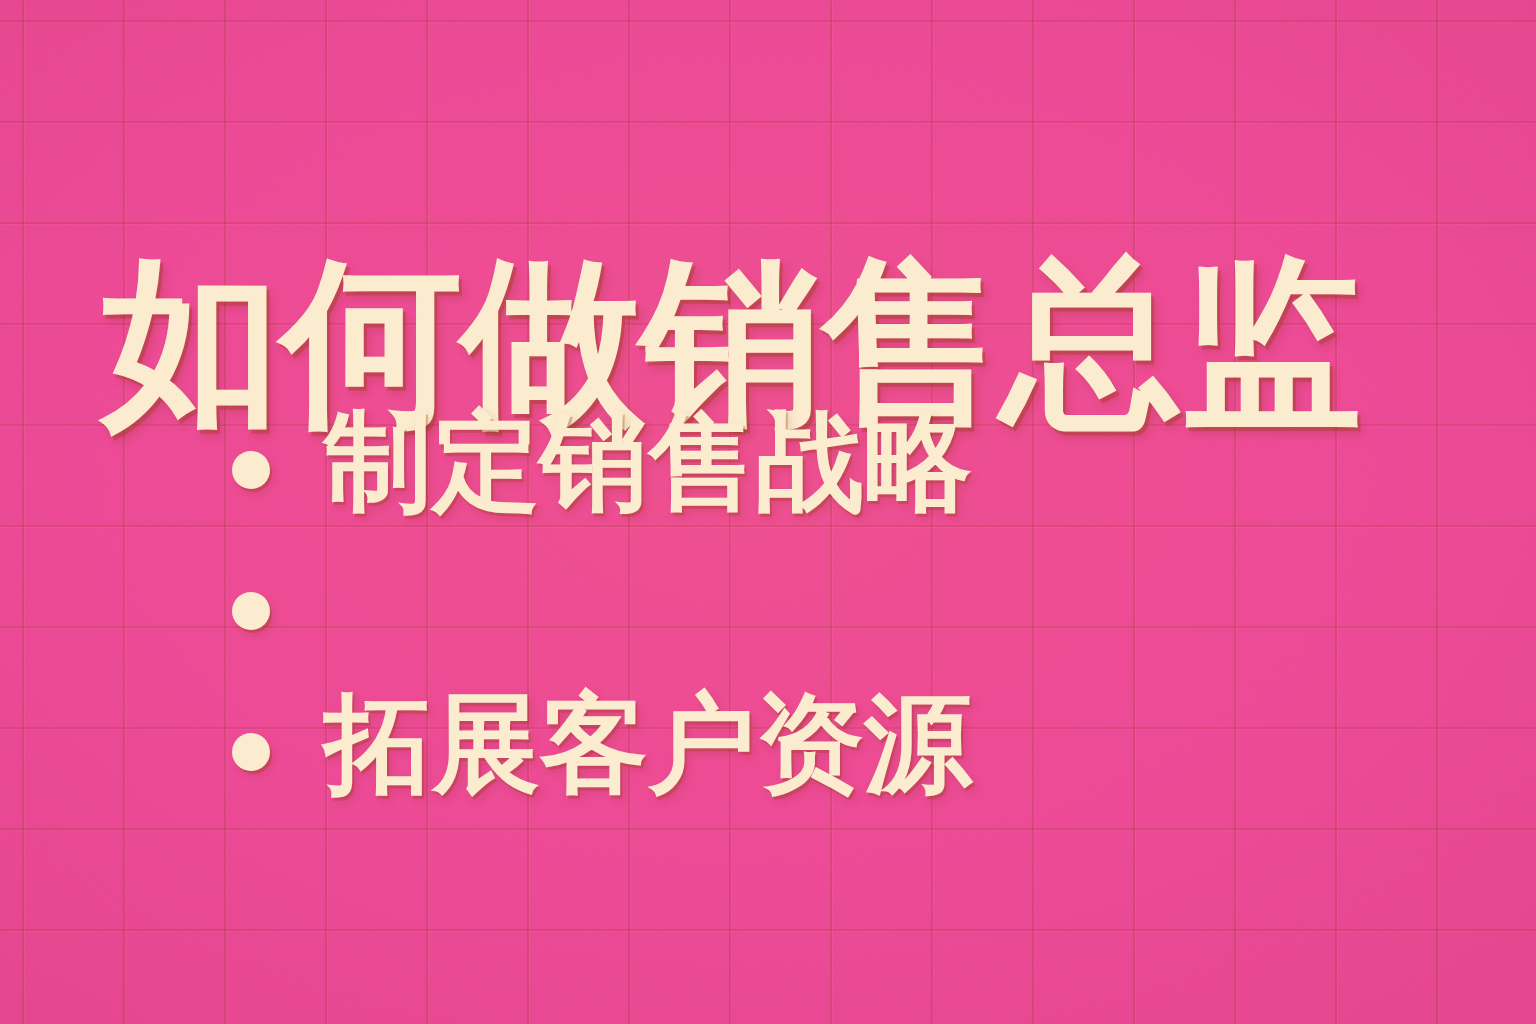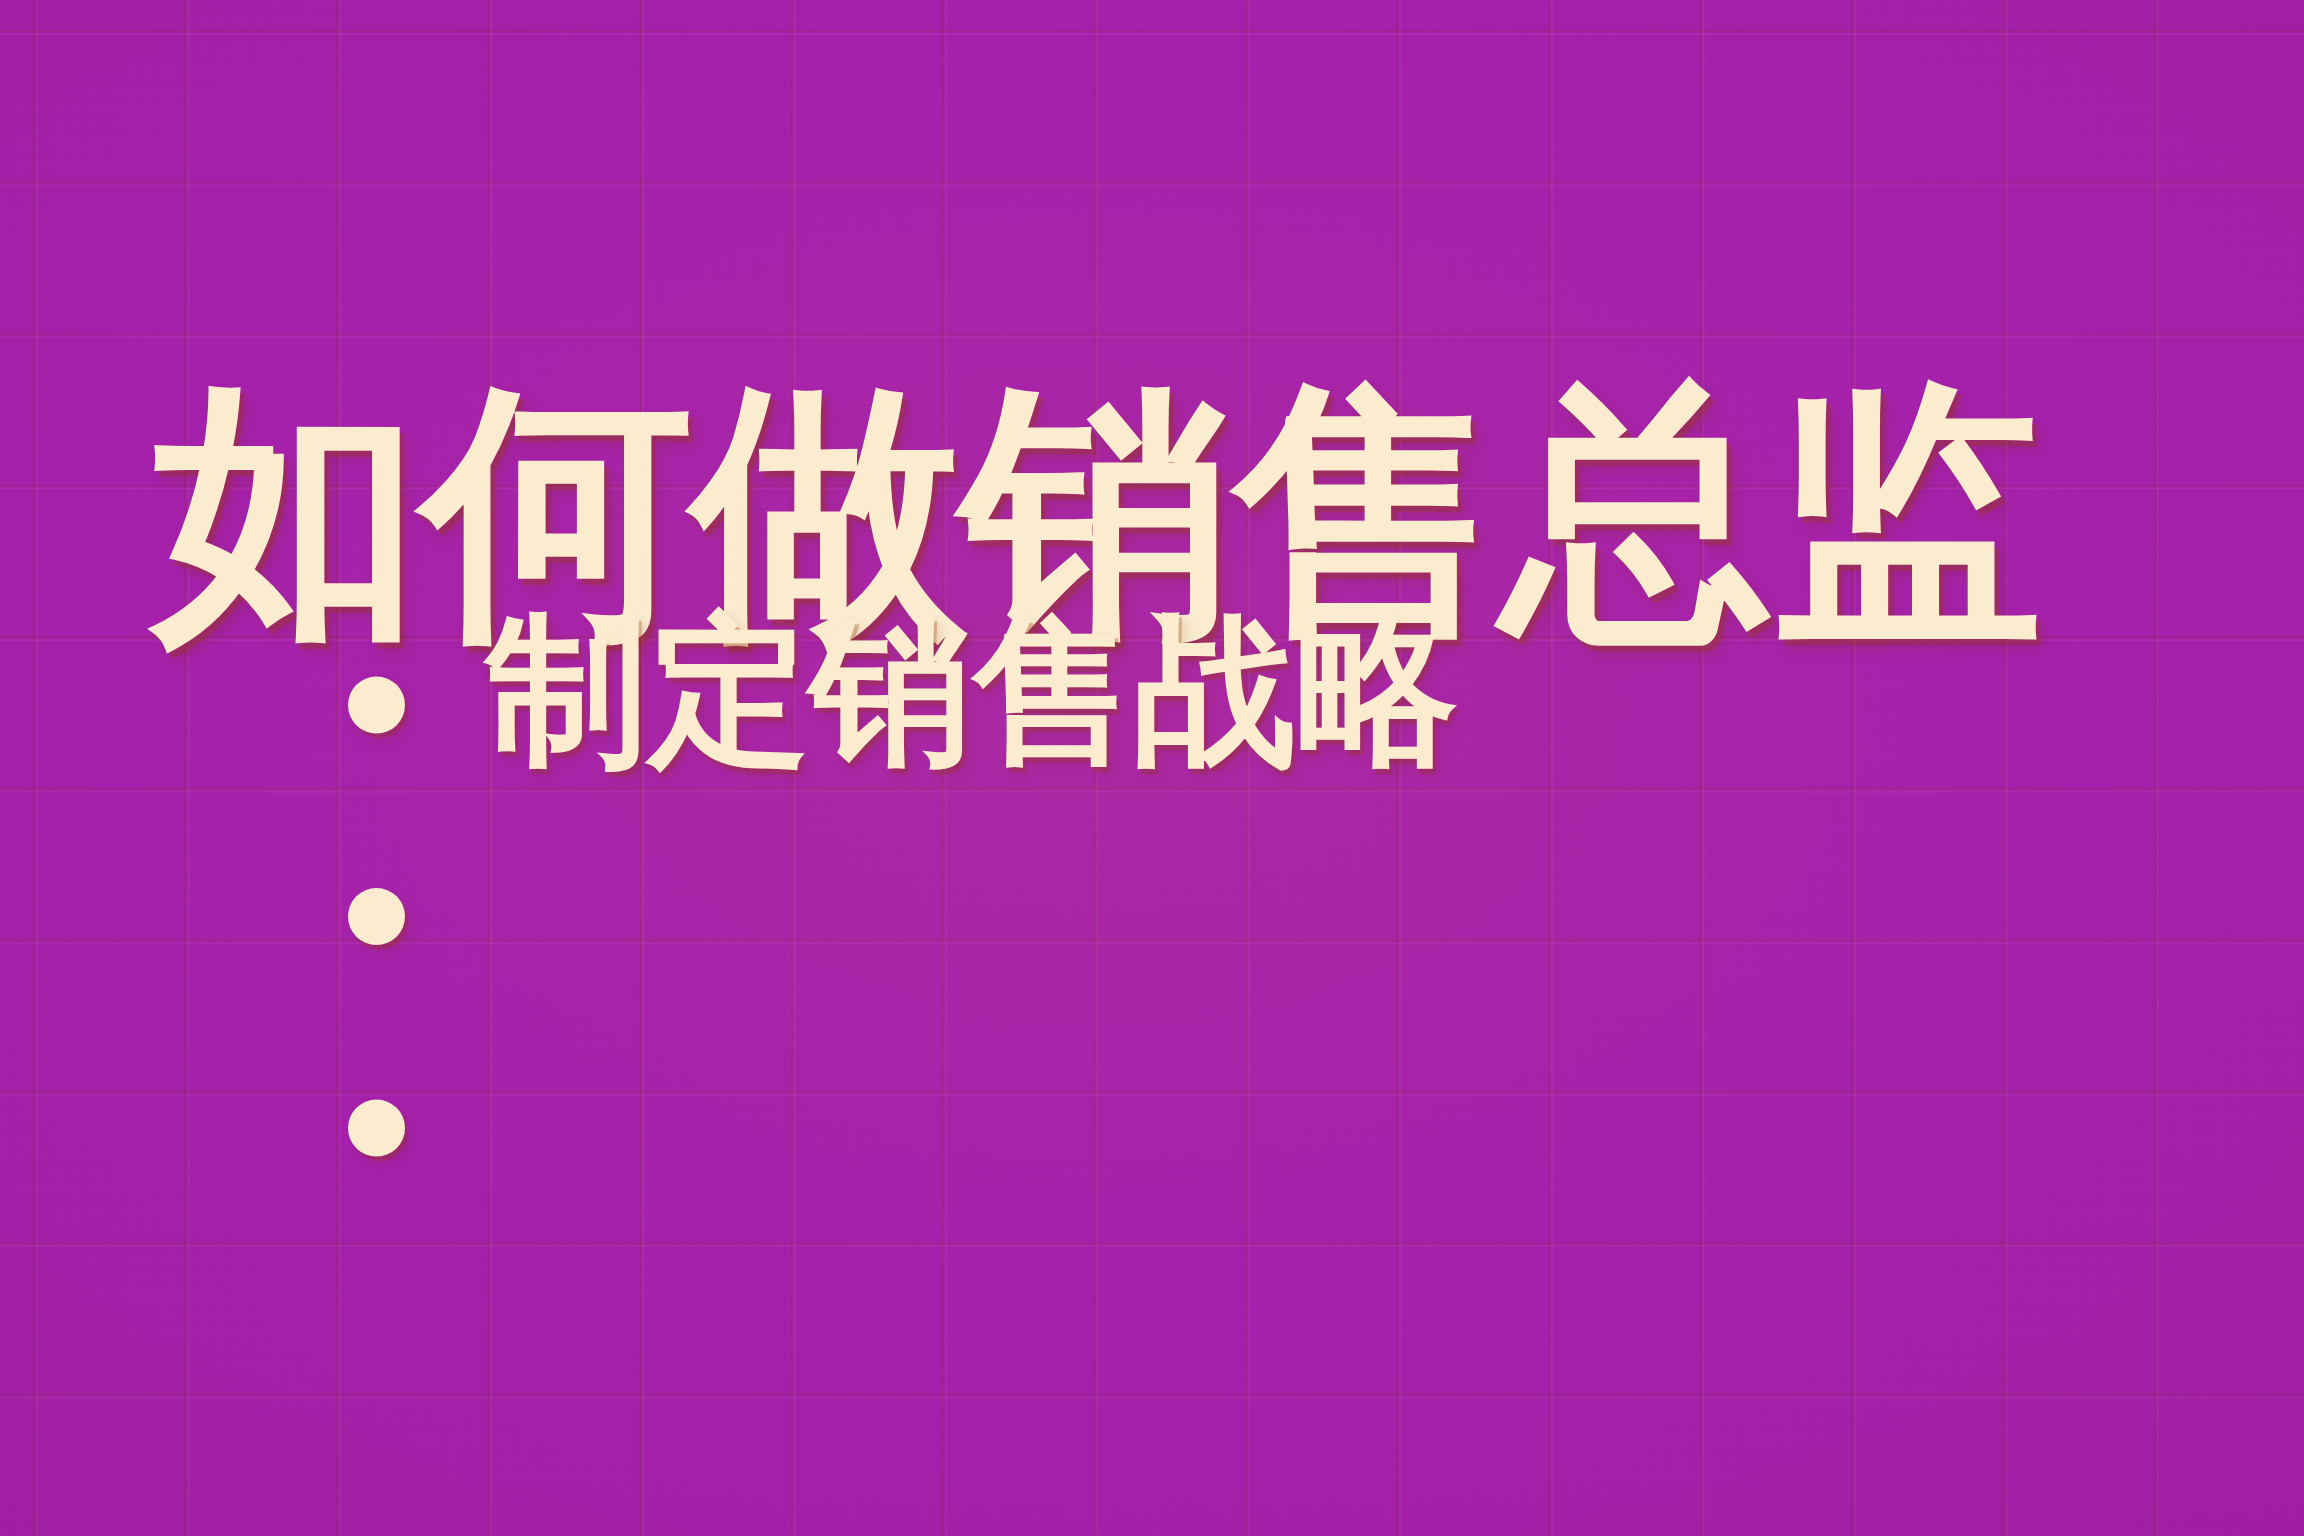--- a/index.html
+++ b/index.html
@@ -10,21 +10,21 @@
   }
   body {
     font-family: "Liberation Sans", "DejaVu Sans", sans-serif;
   }
 
   #poster {
     position: relative;
     width: 1536px;
     height: 1024px;
     overflow: hidden;
-    background-color: #a21caf;
+    background-color: #ec4899;
   }
 
   
   .grid-layer,
   .grid-layer-fine,
   .noise-layer,
   .vignette-layer {
     position: absolute;
     inset: 0;
     pointer-events: none;
@@ -144,19 +144,20 @@
         <span class="bullet-dot"></span>
         <span class="bullet-text">制定销售战略</span>
       </li>
 
       <li class="bullet-row">
         <span class="bullet-dot"></span>
       </li>
 
       <li class="bullet-row">
         <span class="bullet-dot"></span>
+        <span class="bullet-text">拓展客户资源</span>
       </li>
 
 
     </ul>
 
   </div>
 </div>
 
 </body></html>

